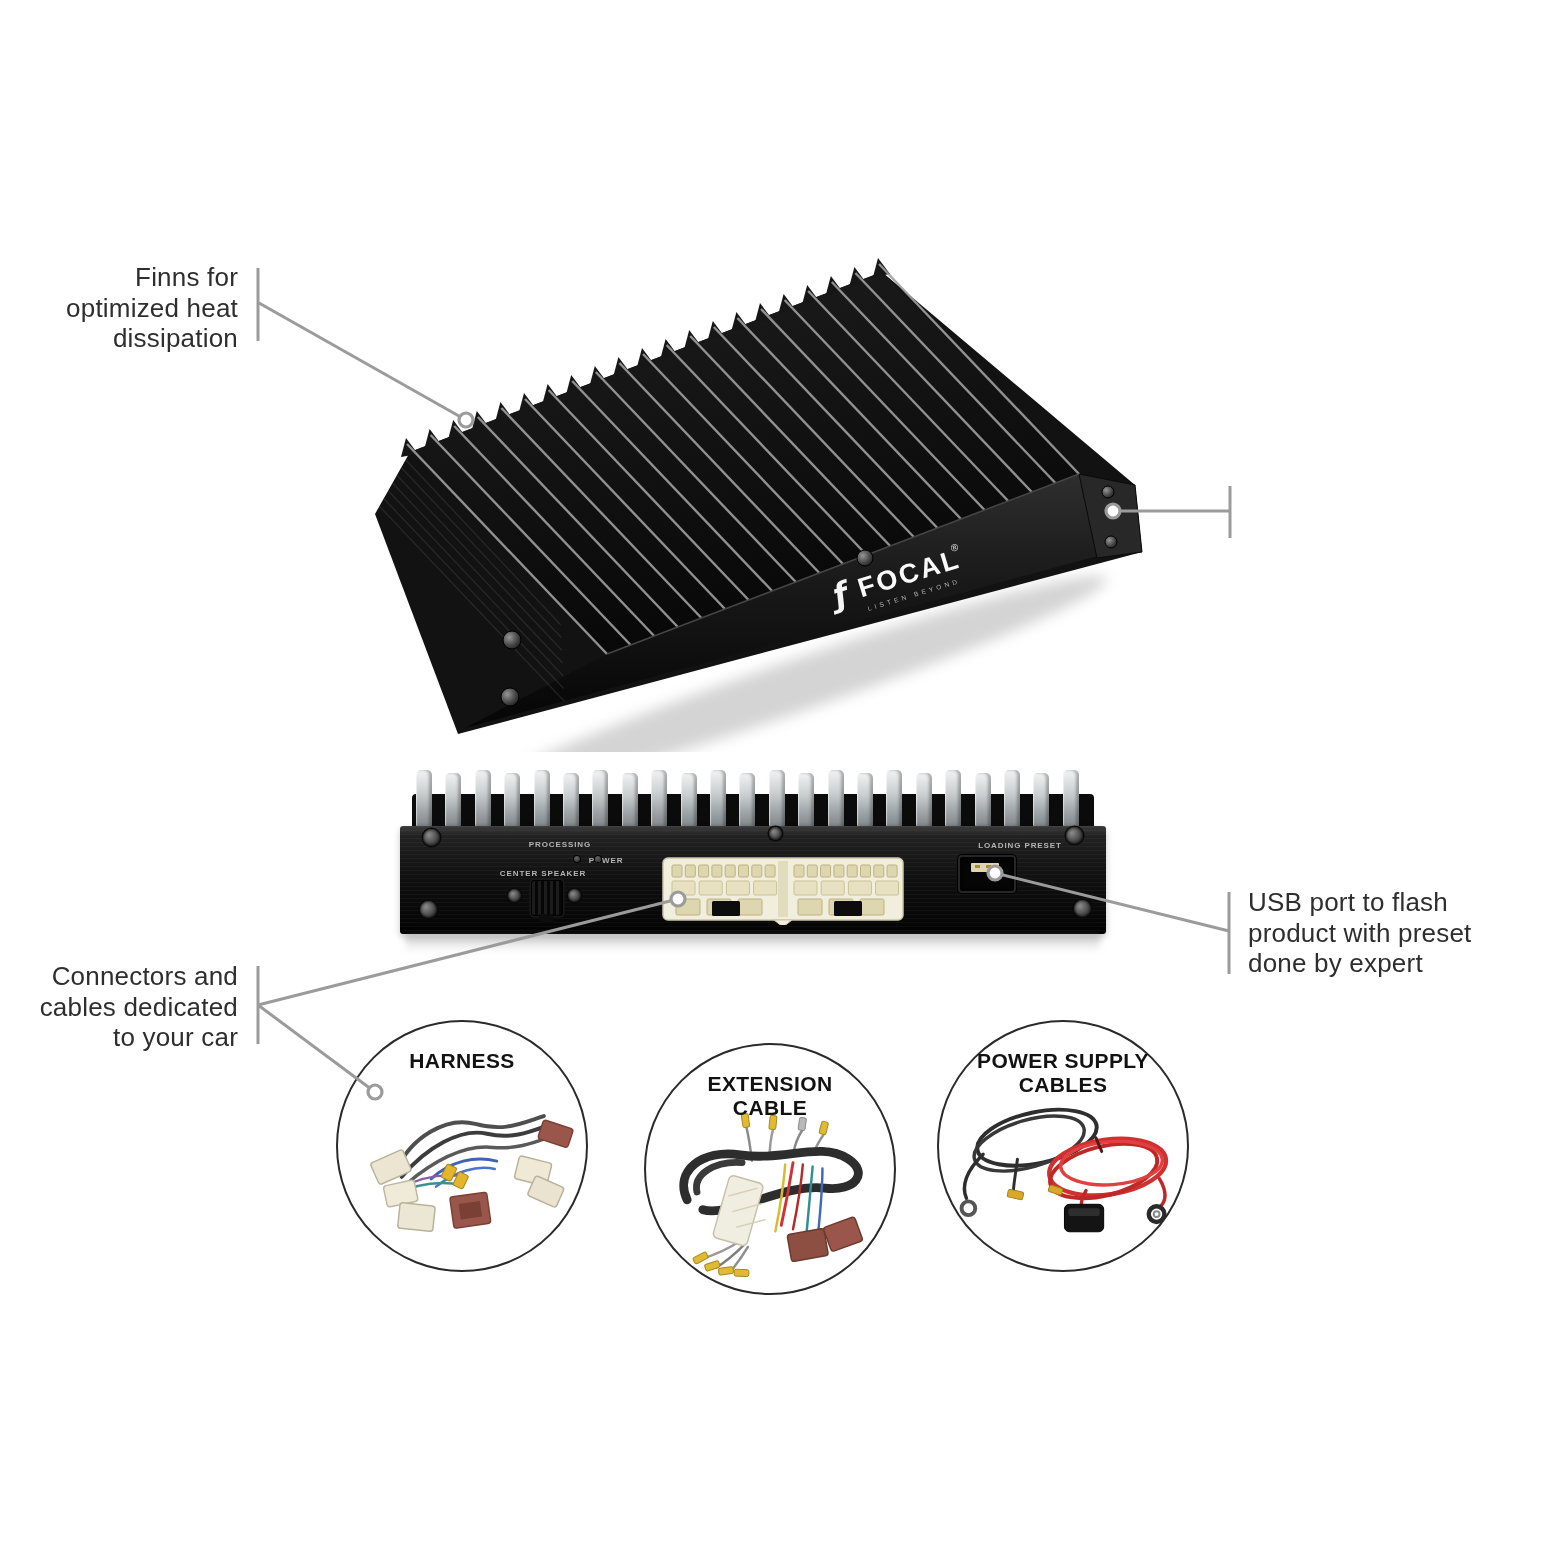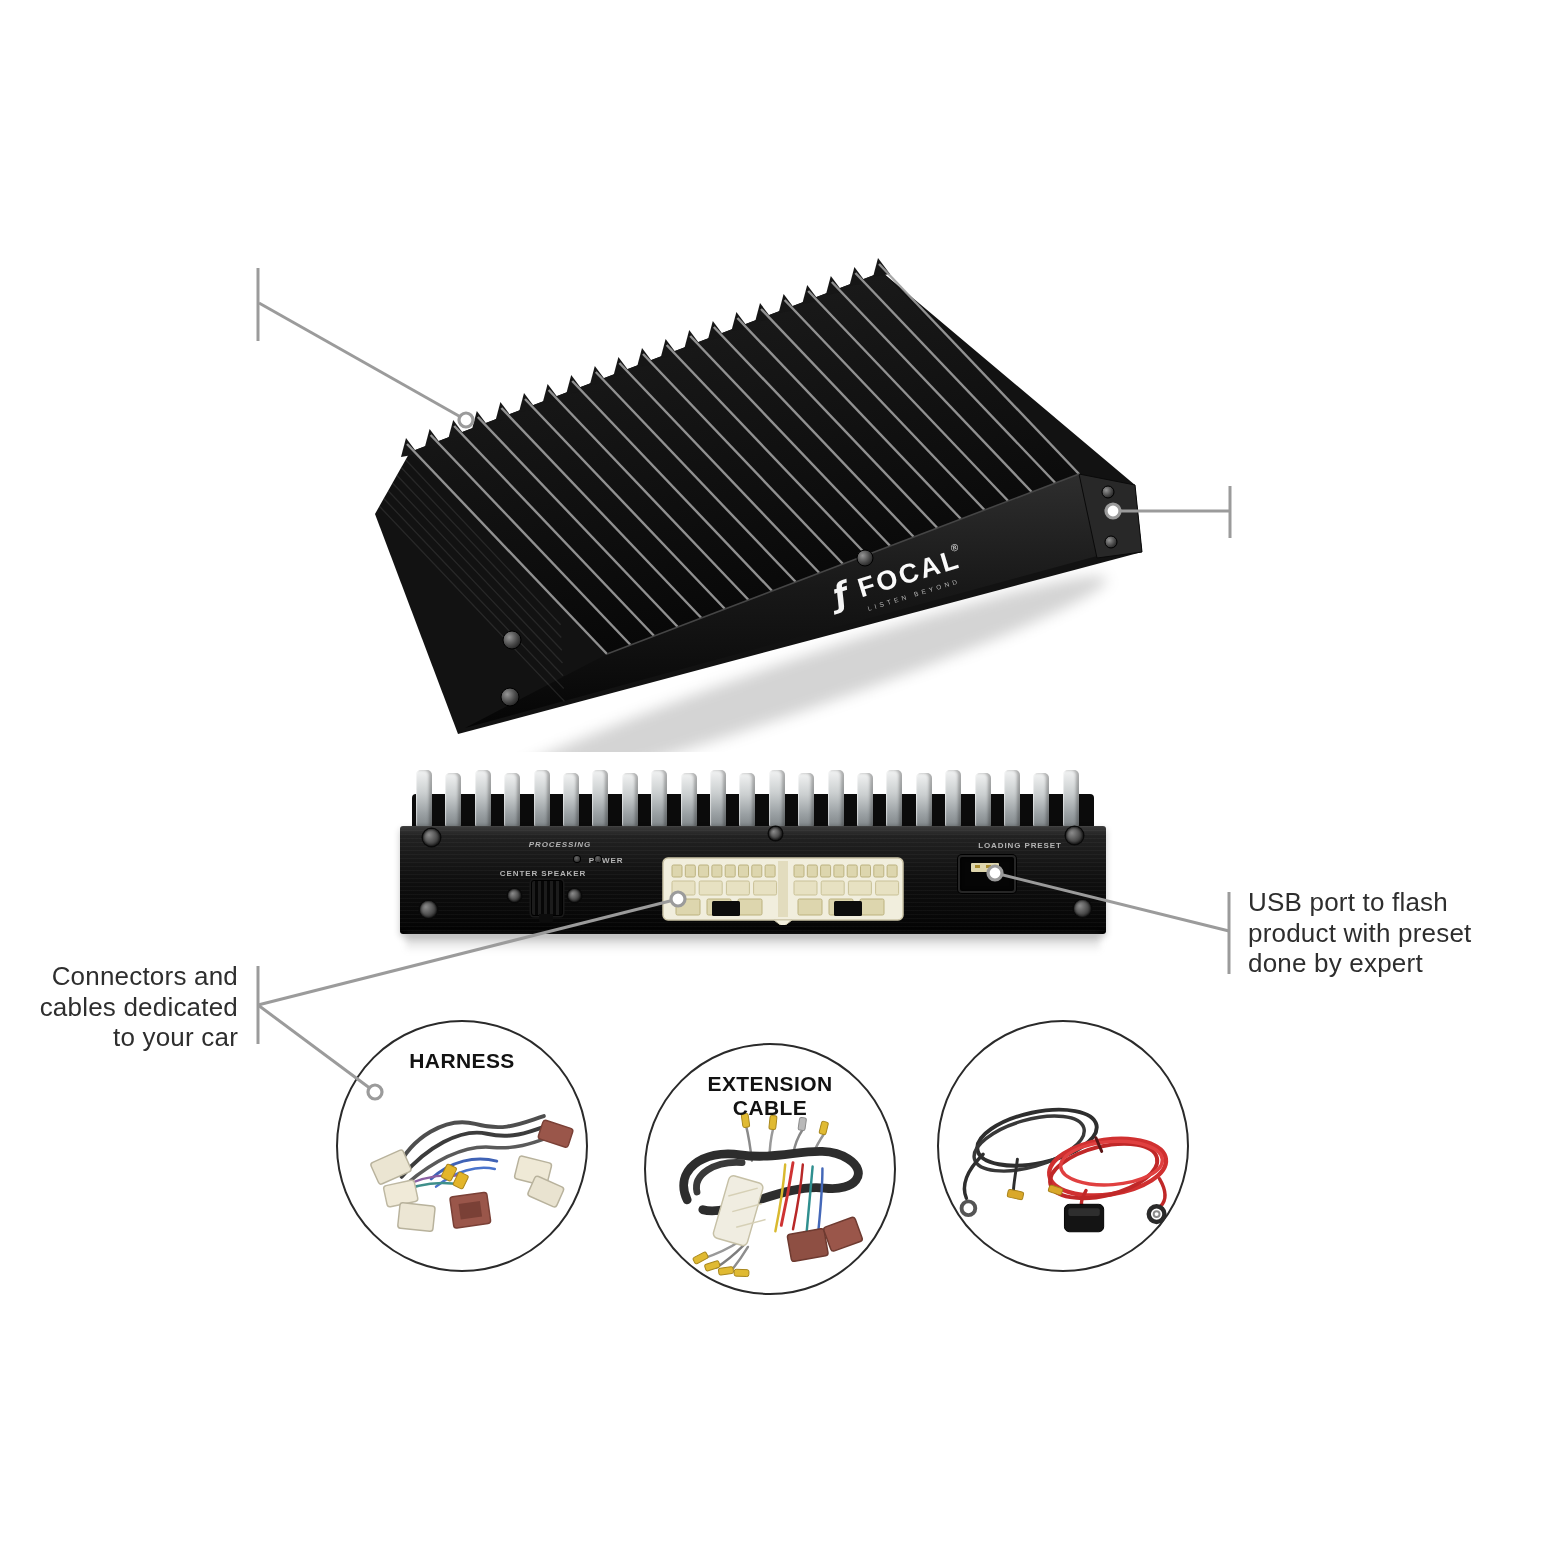--- a/index.html
+++ b/index.html
@@ -44,20 +44,25 @@
   #extension-circle{left:644px;top:1043px;}
   #power-circle{left:937px;top:1020px;}
   .acc-label{position:absolute;top:27px;left:0;right:0;text-align:center;font-weight:bold;font-size:21px;line-height:24px;color:#121212;letter-spacing:.4px;z-index:2;}
   .acc-art{position:absolute;left:0;top:0;width:247px;height:247px;z-index:1;}
 </style>
 </head>
 <body>
 
 <div class="canvas">
 
+  <div id="co-fins" class="callout right-al">
+    <div>Finns for</div>
+    <div>optimized heat</div>
+    <div>dissipation</div>
+  </div>
   <div id="co-usb" class="callout">
     <div>USB port to flash</div>
     <div>product with preset</div>
     <div>done by expert</div>
   </div>
   <div id="co-conn" class="callout right-al">
     <div>Connectors and</div>
     <div>cables dedicated</div>
     <div>to your car</div>
   </div>
@@ -182,21 +187,21 @@
         <div class="fin" style="left: 662.8px; top: 2px; height: 56px;"></div>
       </div>
     <div class="rear-body"></div>
 
     <div class="rscrew" style="left:23px;top:61px;"></div>
     <div class="rscrew" style="left:20px;top:133px;"></div>
     <div class="rscrew" style="left:666px;top:59px;"></div>
     <div class="rscrew" style="left:674px;top:132px;"></div>
     <div class="rscrew small" style="left:369px;top:59px;"></div>
 
-    <div class="rlabel" style="left:160px;top:72px;font-style:italic;">PROCESSING</div>
+    <div class="rlabel" style="left:160px;top:72px;">PROCESSING</div>
     <div class="rlabel" style="left:206px;top:88px;">POWER</div>
     <div class="led" style="left:174px;top:88px;"></div>
     <div class="led" style="left:195px;top:88px;"></div>
 
     <div class="rlabel" style="left:143px;top:101px;">CENTER SPEAKER</div>
     <div class="rscrew small" style="left:108px;top:121px;"></div>
     <div class="rscrew small" style="left:168px;top:121px;"></div>
     <div class="optical"></div>
     <div class="optical-tab"></div>
 
@@ -316,20 +321,24 @@
         <rect x="48" y="214" width="15" height="7" rx="2" transform="rotate(-28 55 217)"></rect>
         <rect x="60" y="222" width="15" height="7" rx="2" transform="rotate(-18 67 225)"></rect>
         <rect x="74" y="227" width="15" height="7" rx="2" transform="rotate(-8 81 230)"></rect>
         <rect x="90" y="229" width="15" height="7" rx="2" transform="rotate(2 97 232)"></rect>
       </g>
       <rect x="156" y="74" width="7" height="13" rx="2" fill="#b9b9b9" stroke="#8a8a8a" transform="rotate(8 159 80)"></rect>
     </svg>
   </div>
 
   <div id="power-circle" class="acc-circle">
+    <div class="acc-label">
+      <div>POWER SUPPLY</div>
+      <div>CABLES</div>
+    </div>
     <svg class="acc-art" viewBox="0 0 252 252">
       <g fill="none" stroke-linecap="round">
         <ellipse cx="100" cy="118" rx="62" ry="26" transform="rotate(-12 100 118)" stroke="#2e2e2e" stroke-width="4"></ellipse>
         <ellipse cx="92" cy="124" rx="58" ry="24" transform="rotate(-16 92 124)" stroke="#383838" stroke-width="3.5"></ellipse>
         <path d="M45,135 C30,150 22,166 28,180" stroke="#2e2e2e" stroke-width="3.5"></path>
         <path d="M80,140 C78,156 76,166 76,172" stroke="#2e2e2e" stroke-width="3"></path>
         <ellipse cx="172" cy="148" rx="60" ry="28" transform="rotate(-8 172 148)" stroke="#d03030" stroke-width="4.5"></ellipse>
         <ellipse cx="168" cy="152" rx="56" ry="25" transform="rotate(-14 168 152)" stroke="#c02828" stroke-width="4"></ellipse>
         <ellipse cx="176" cy="144" rx="52" ry="22" transform="rotate(-4 176 144)" stroke="#e04040" stroke-width="3.5"></ellipse>
         <line x1="160" y1="118" x2="166" y2="132" stroke="#5a1515" stroke-width="3"></line>

